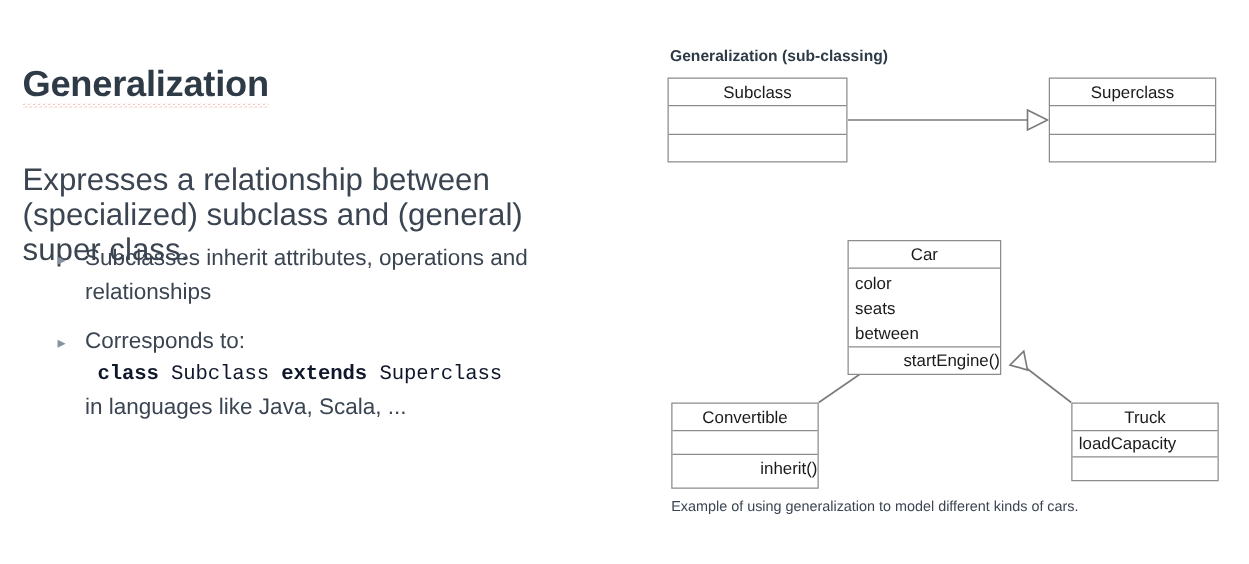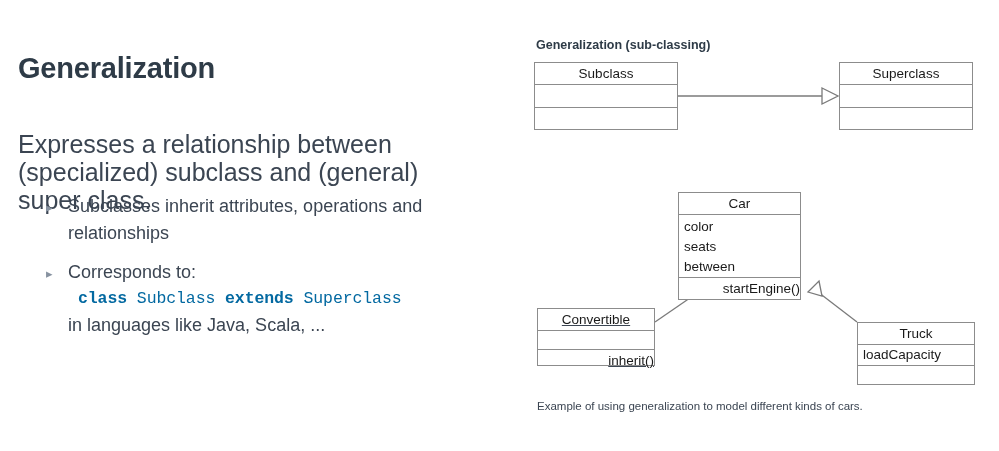--- a/index.html
+++ b/index.html
@@ -84,21 +84,21 @@
     font-size: 13px;
     color: #8792a0;
     line-height: 27px;
   }
   .code-line {
     font-family: "Liberation Mono", monospace;
     font-size: 16.5px;
     letter-spacing: -0.1px;
     display: block;
     padding-left: 10px;
-    color: #0369a1;
+    color: #0f172a;
     line-height: 26px;
   }
   .code-kw { font-weight: bold; }
 
   
   #right-column {
     position: absolute;
     left: 500px;
     top: 0;
     width: 499px;
@@ -226,21 +226,21 @@
   <div class="uml-box" style="left:178px; top:192px; width:123px; height:108px;">
     <div class="uml-cell uml-name">Car</div>
     <div class="uml-cell uml-attrs" style="height:63px; padding-top:2px;">
       <div>color</div>
       <div>seats</div>
       <div>between</div>
     </div>
     <div class="uml-cell uml-ops" style="height:23px;">startEngine()</div>
   </div>
 
-  <div class="uml-box" style="left:37px; top:308px; width:118px; height:58px;text-decoration:underline;">
+  <div class="uml-box" style="left:37px; top:322px; width:118px; height:69px;">
     <div class="uml-cell uml-name">Convertible</div>
     <div class="uml-cell uml-attrs" style="height:19px;"></div>
     <div class="uml-cell uml-ops" style="height:21px;">inherit()</div>
   </div>
 
   <div class="uml-box" style="left:357px; top:322px; width:118px; height:63px;">
     <div class="uml-cell uml-name">Truck</div>
     <div class="uml-cell uml-attrs" style="height:21px;">loadCapacity</div>
     <div class="uml-cell uml-ops" style="height:19px;"></div>
   </div>

